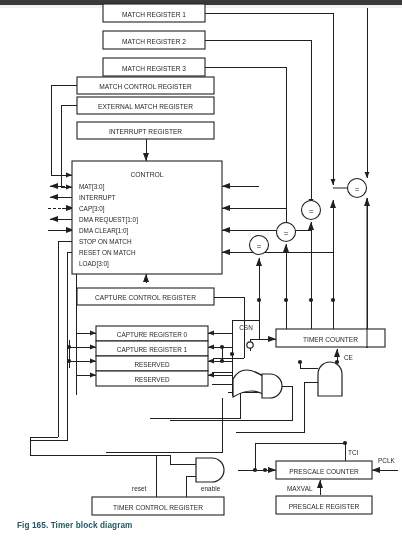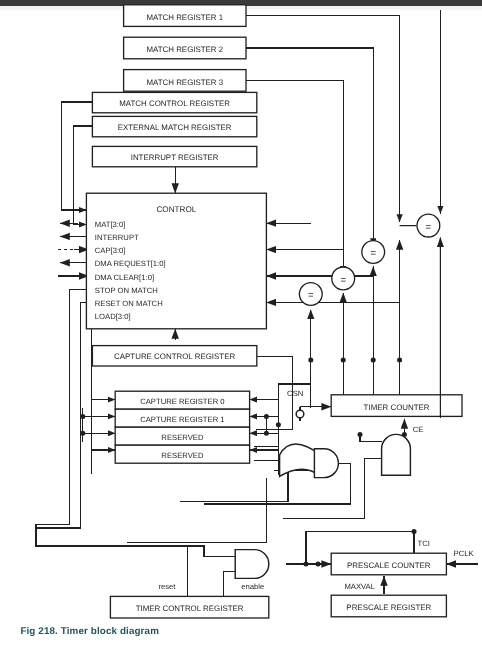--- a/index.html
+++ b/index.html
@@ -263,14 +263,14 @@
       <text x="246" y="330" font-size="6.4" text-anchor="middle">CSN</text>
       <text x="344" y="360" font-size="6.4">CE</text>
       <text x="348" y="455" font-size="6.4">TCI</text>
       <text x="378" y="463" font-size="6.4">PCLK</text>
       <text x="287" y="491" font-size="6.4">MAXVAL</text>
       <text x="132" y="491" font-size="6.4">reset</text>
       <text x="201" y="491" font-size="6.4">enable</text>
     </g>
   </svg>
 
-  <div class="caption">Fig 218. Timer block diagram</div>
+  <div class="caption">Fig 165. Timer block diagram</div>
 </div>
 
 </body></html>

